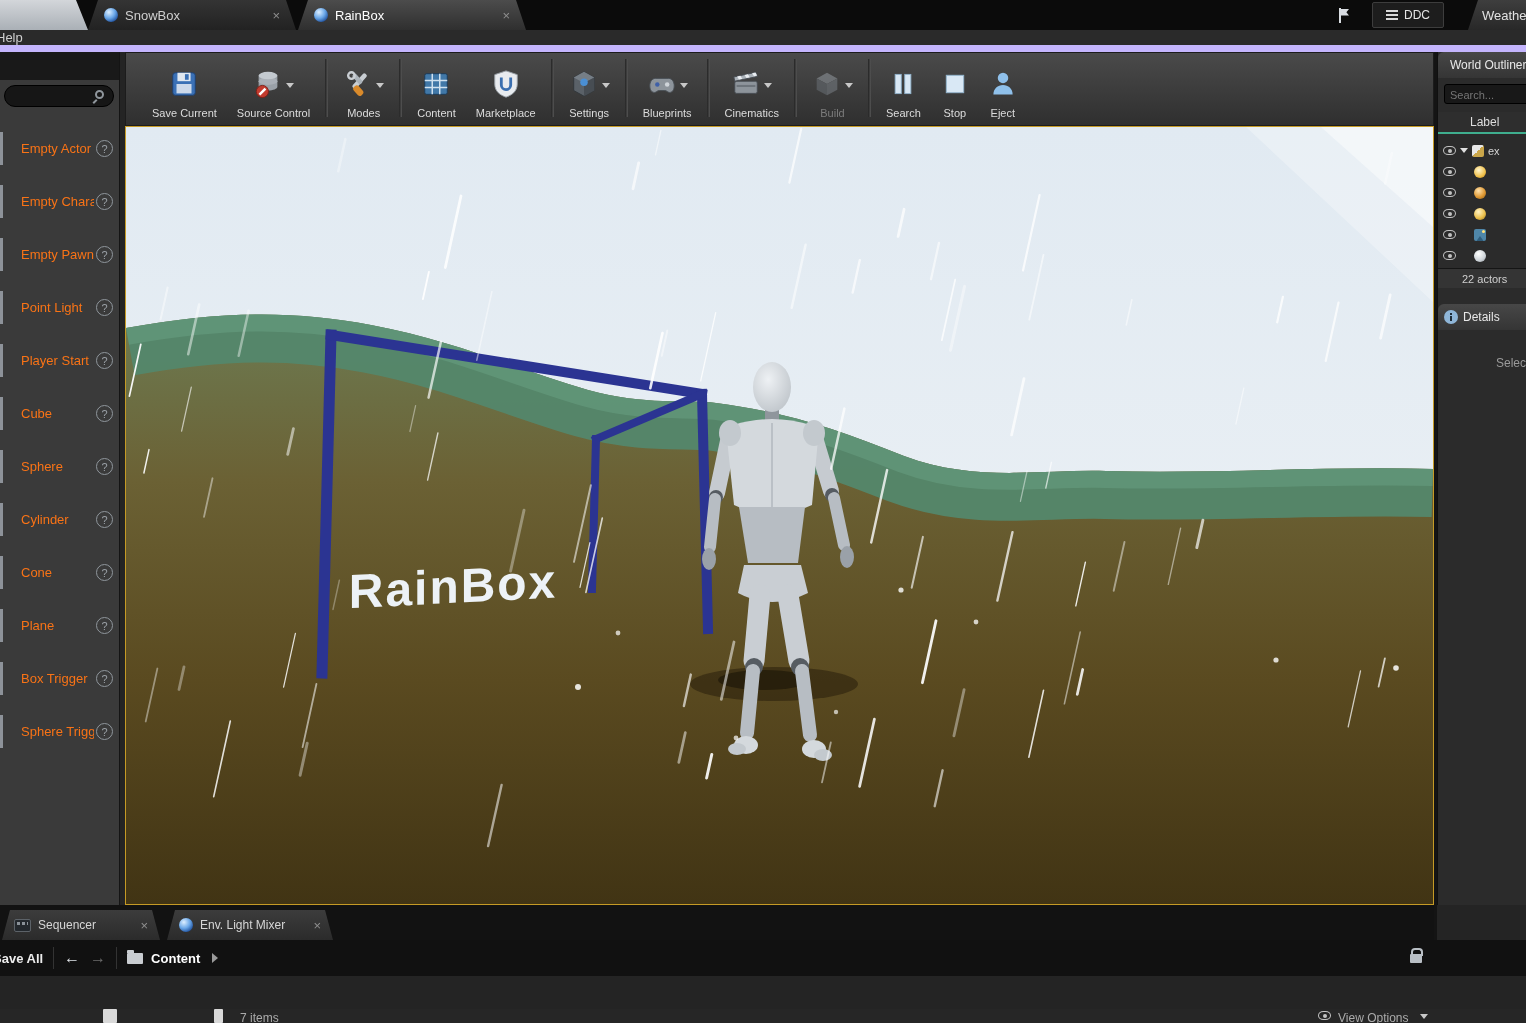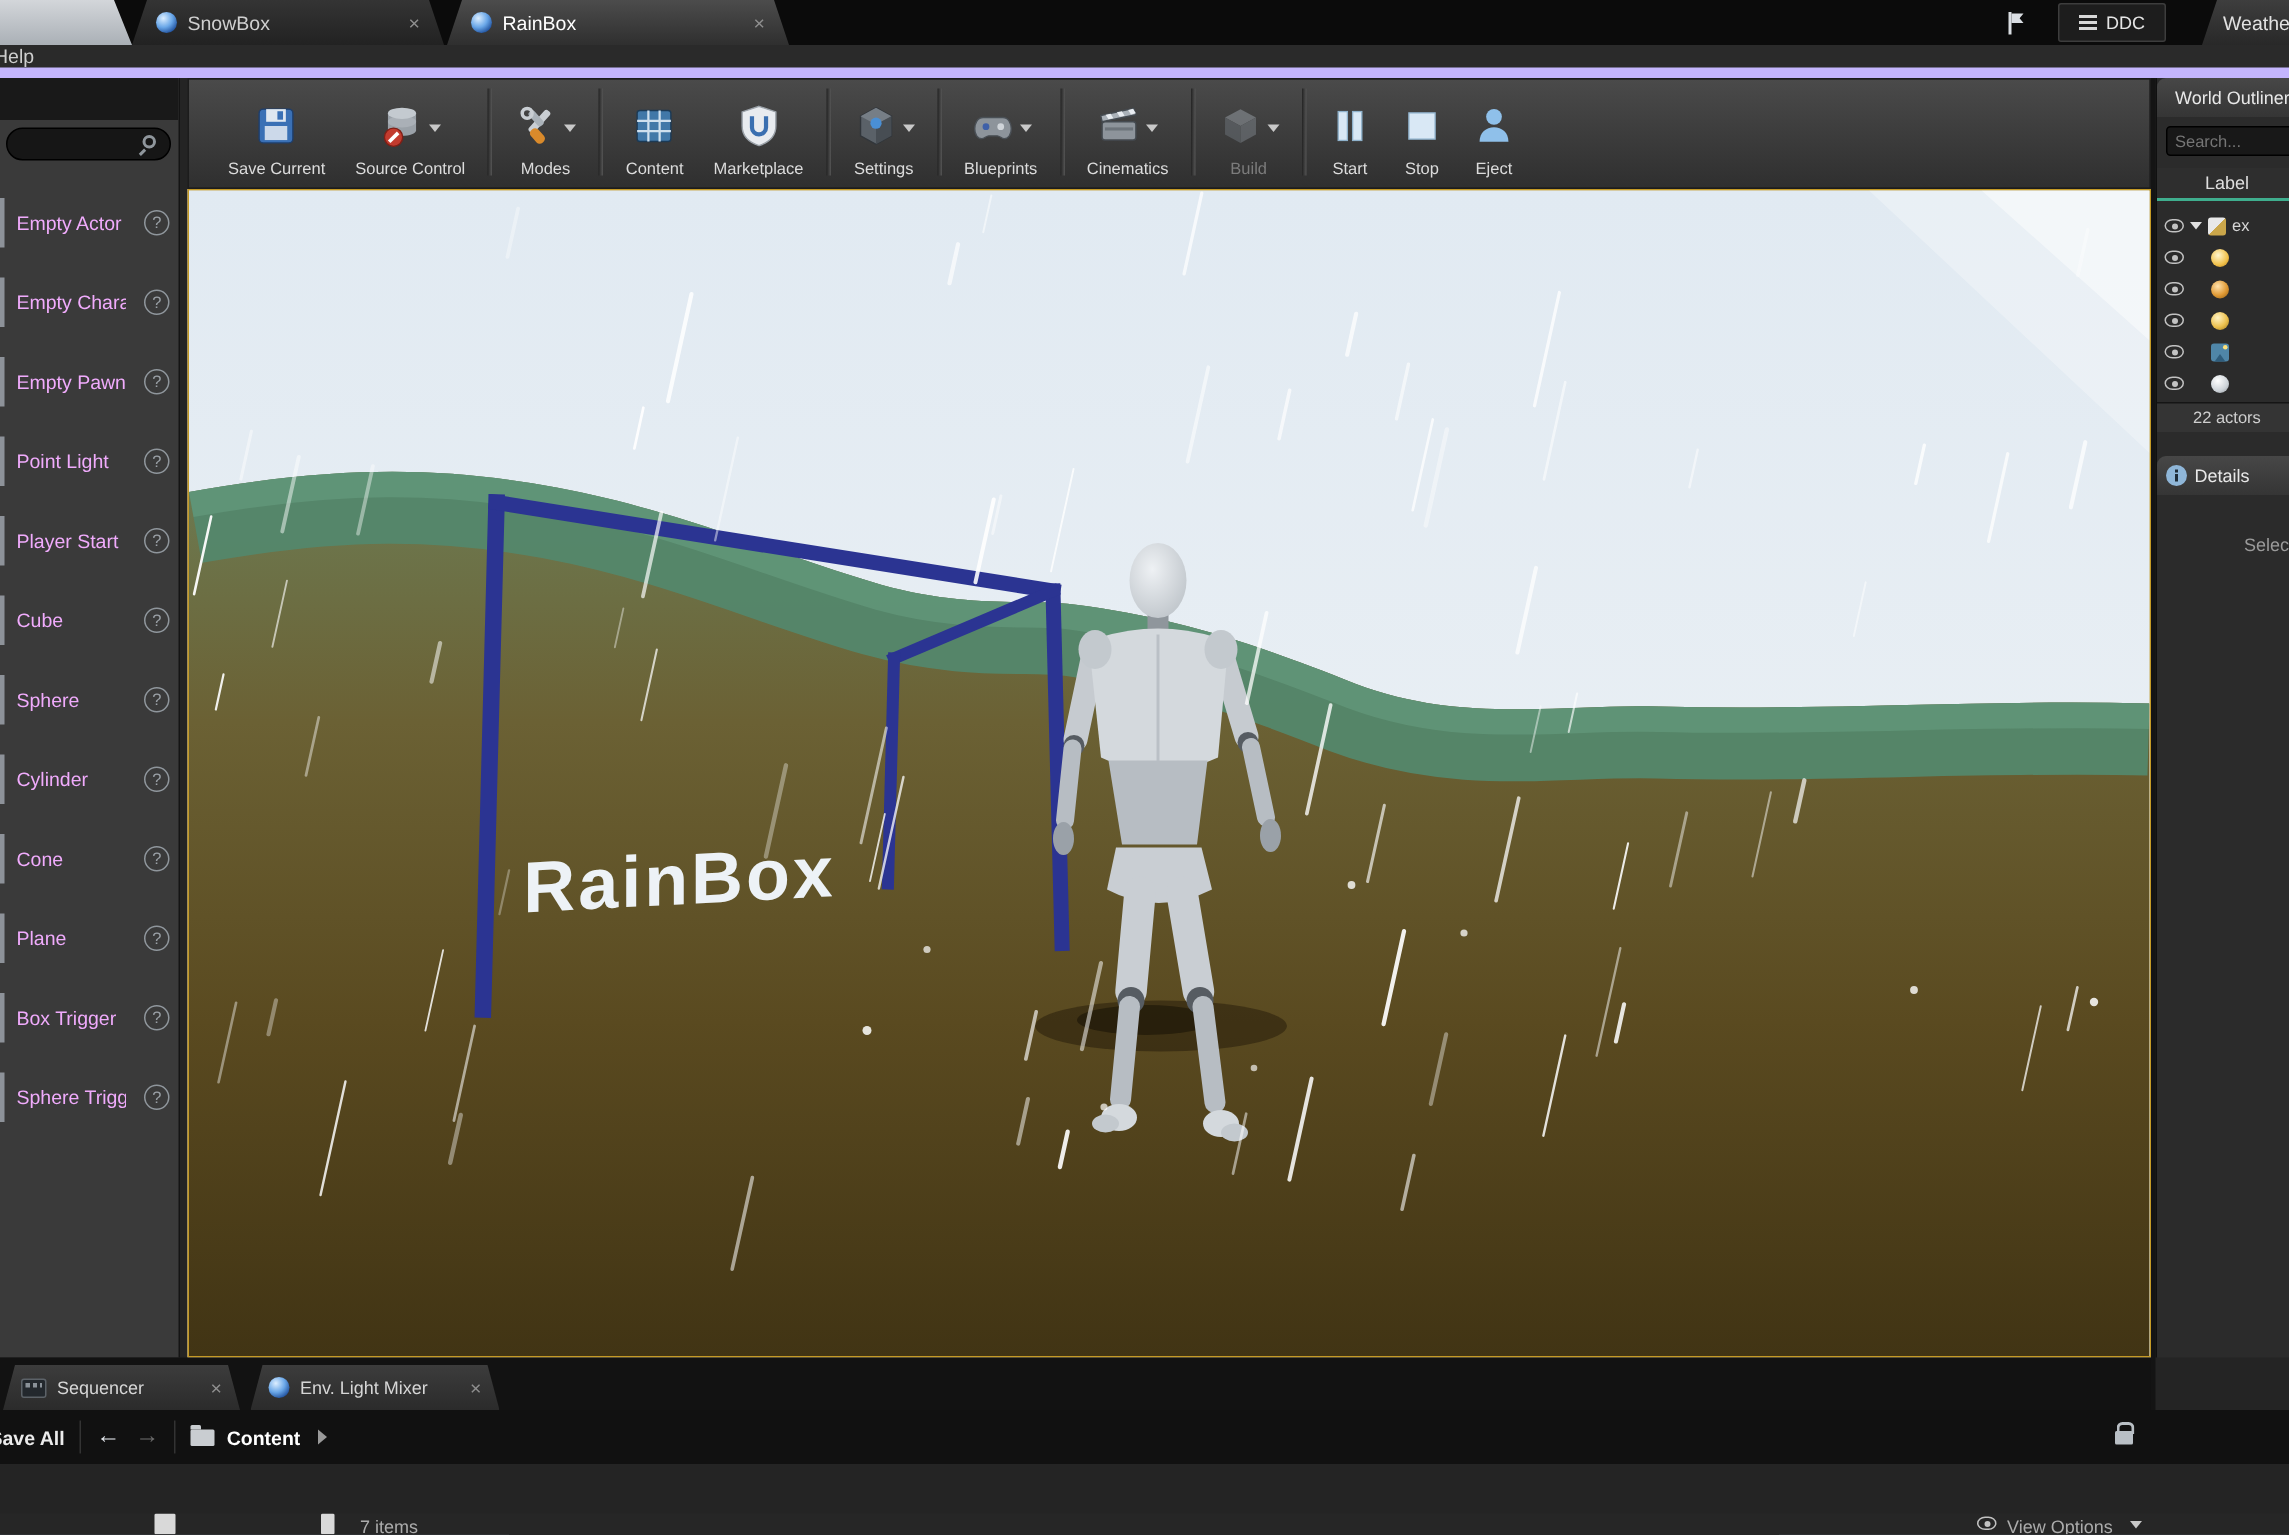--- a/index.html
+++ b/index.html
@@ -25,21 +25,21 @@
 #menubar .menu-item{margin-left:-10px;padding:0 6px;white-space:nowrap}
 
 
 #left-panel{position:absolute;left:0;top:52px;width:120px;height:853px;background:#3a3a3a;overflow:hidden;border-right:1px solid #141414}
 .lp-header{height:28px;background:#191919}
 .lp-search{position:relative;margin:5px 5px 0 4px;height:22px;background:#161616;border:1px solid #000;border-radius:11px}
 .lp-search .mag{position:absolute;right:9px;top:4px}
 .pa-list{position:absolute;left:0;top:70px;width:120px}
 .pa-item{position:relative;height:53px;display:flex;align-items:center}
 .pa-bar{position:absolute;left:0;top:10px;width:3px;height:33px;background:#8d9299}
-.pa-label{margin-left:11px;width:73px;overflow:hidden;white-space:nowrap;color:#f0abfc;font-size:13px}
+.pa-label{margin-left:21px;width:73px;overflow:hidden;white-space:nowrap;color:#f97316;font-size:13px}
 .pa-help{position:absolute;right:7px;top:18px;width:17px;height:17px;border:1.5px solid #8f969c;border-radius:50%;color:#9aa0a6;font-size:11px;display:flex;align-items:center;justify-content:center;font-style:normal}
 
 
 .mag{display:inline-block;width:9px;height:9px;border:2px solid #8f969c;border-radius:50%;position:relative}
 .mag::after{content:"";position:absolute;width:2px;height:5px;background:#8f969c;left:-3px;top:7px;transform:rotate(45deg)}
 .dd{display:inline-block;width:0;height:0;border-left:4px solid transparent;border-right:4px solid transparent;border-top:5px solid #c8c8c8}
 .chev{display:inline-block;width:0;height:0;border-top:5px solid transparent;border-bottom:5px solid transparent;border-left:6px solid #9a9a9a}
 .expander{display:inline-block;width:0;height:0;border-left:4px solid transparent;border-right:4px solid transparent;border-top:5px solid #e0e0e0}
 .eye{display:inline-block;width:13px;height:9px;border:1px solid #c2c2c2;border-radius:50% / 60%;position:relative;flex:0 0 auto}
 .eye::after{content:"";position:absolute;left:3.5px;top:1.5px;width:4px;height:4px;border-radius:50%;background:#c2c2c2}
@@ -329,21 +329,21 @@
       <span class="tlabel">Build</span>
     </div>
     <div class="tsep"></div>
     <div class="tbtn">
       <div class="iconrow">
           <span><svg width="28" height="28" viewBox="0 0 32 32">
               <rect x="7" y="5" width="7" height="22" fill="#d9e8f5" stroke="#8fb2cc"></rect>
               <rect x="18" y="5" width="7" height="22" fill="#d9e8f5" stroke="#8fb2cc"></rect>
             </svg></span>
         </div>
-      <span class="tlabel">Start</span>
+      <span class="tlabel">Search</span>
     </div>
     <div class="tbtn">
       <div class="iconrow">
           <span><svg width="28" height="28" viewBox="0 0 32 32">
               <rect x="6" y="6" width="20" height="20" fill="#d9e8f5" stroke="#8fb2cc"></rect>
             </svg></span>
         </div>
       <span class="tlabel">Stop</span>
     </div>
     <div class="tbtn">

